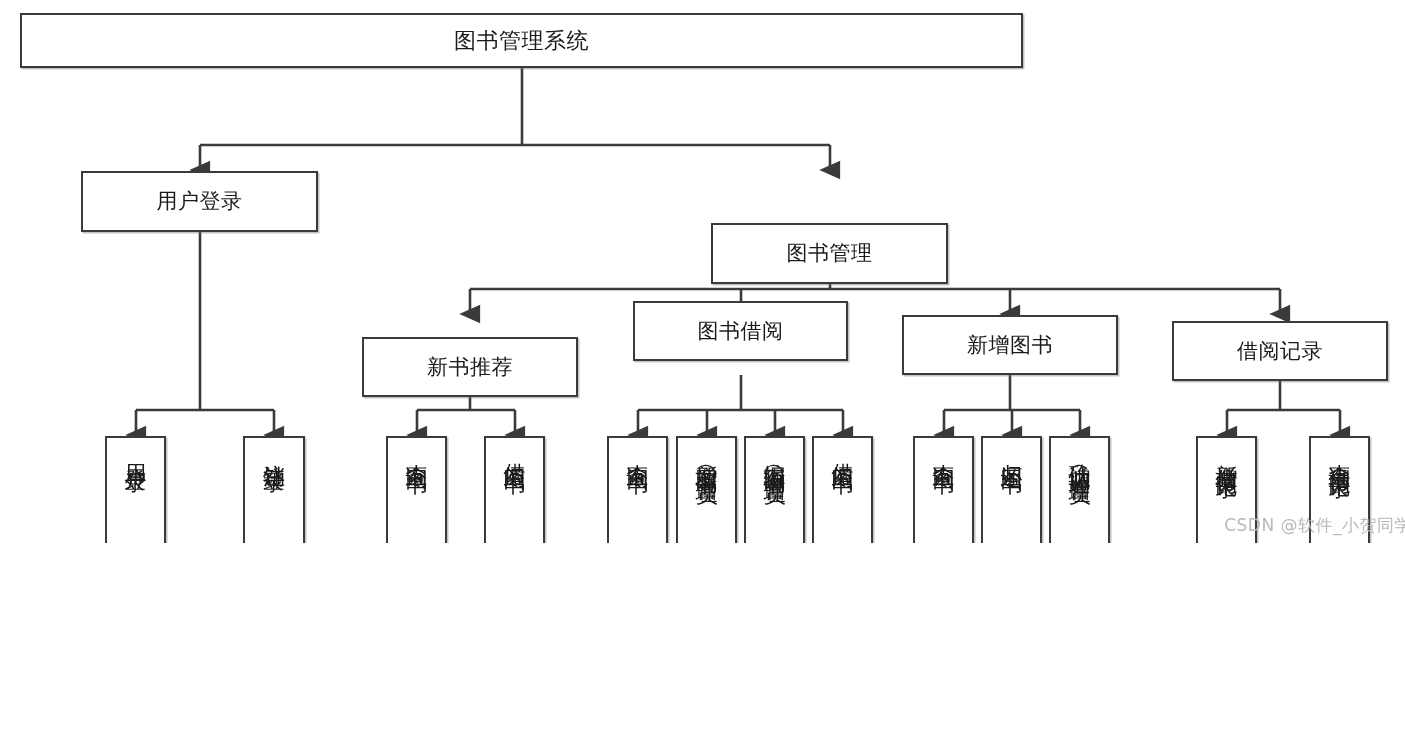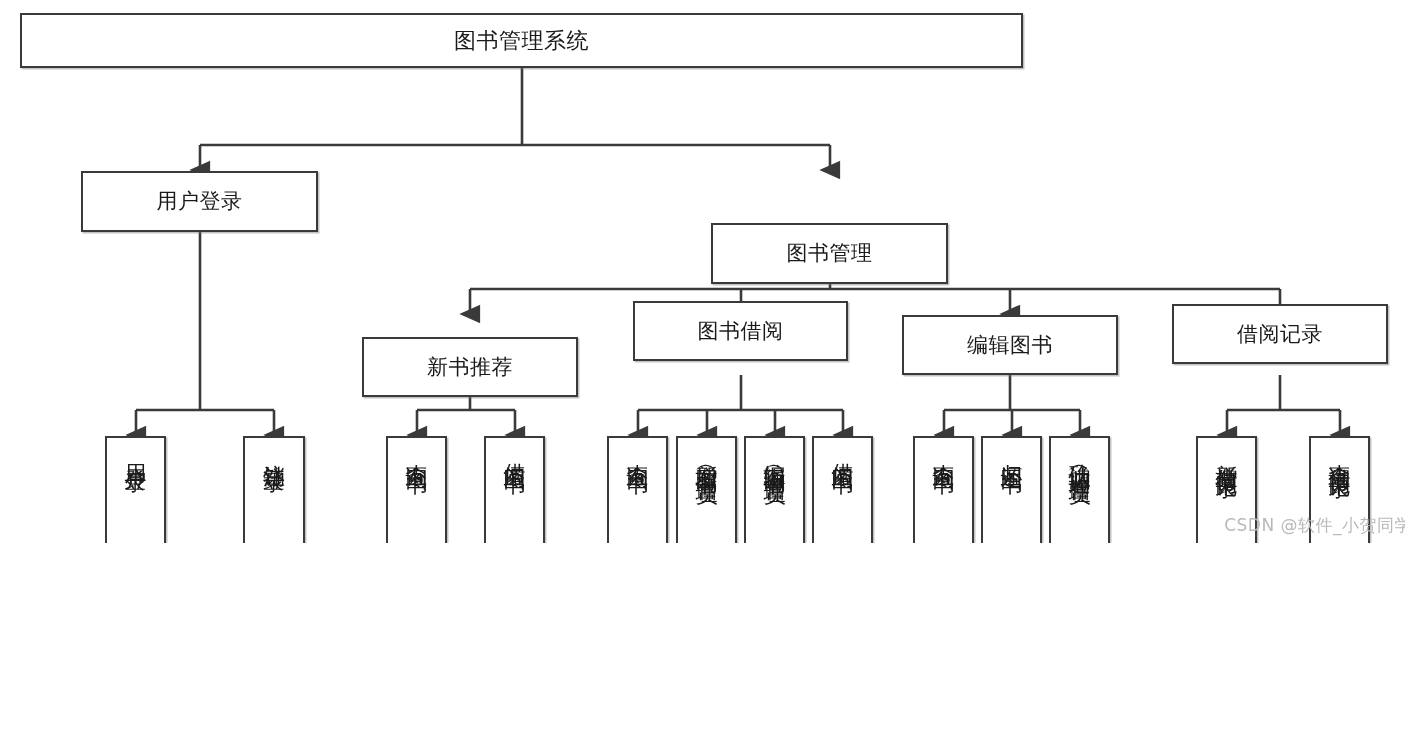--- a/index.html
+++ b/index.html
@@ -131,23 +131,23 @@
       <div class="node lvl2 horiz" style="left: 711px; top: 186px; width: 237px; height: 61px; margin-top: 37px;">
         <span class="label">图书管理</span>
       </div>
       <div class="node lvl3 horiz" style="left: 362px; top: 315px; width: 216px; height: 60px; margin-top: 22px;">
         <span class="label">新书推荐</span>
       </div>
       <div class="node lvl3 horiz" style="left: 633px; top: 301px; width: 215px; height: 60px;">
         <span class="label">图书借阅</span>
       </div>
       <div class="node lvl3 horiz" style="left: 902px; top: 315px; width: 216px; height: 60px;">
-        <span class="label">编辑图书</span>
+        <span class="label">新增图书</span>
       </div>
-      <div class="node lvl3 horiz" style="left: 1172px; top: 304px; width: 216px; height: 60px;">
+      <div class="node lvl3 horiz" style="left: 1172px; top: 321px; width: 216px; height: 60px;">
         <span class="label">借阅记录</span>
       </div>
       <div class="node lvl4 vert" style="left: 105px; top: 436px; width: 61px; height: 297px;">
         <span class="label">用户登录</span>
       </div>
       <div class="node lvl4 vert" style="left: 243px; top: 436px; width: 62px; height: 297px;">
         <span class="label">注销登录</span>
       </div>
       <div class="node lvl4 vert" style="left: 386px; top: 436px; width: 61px; height: 297px;">
         <span class="label">查询图书</span>

